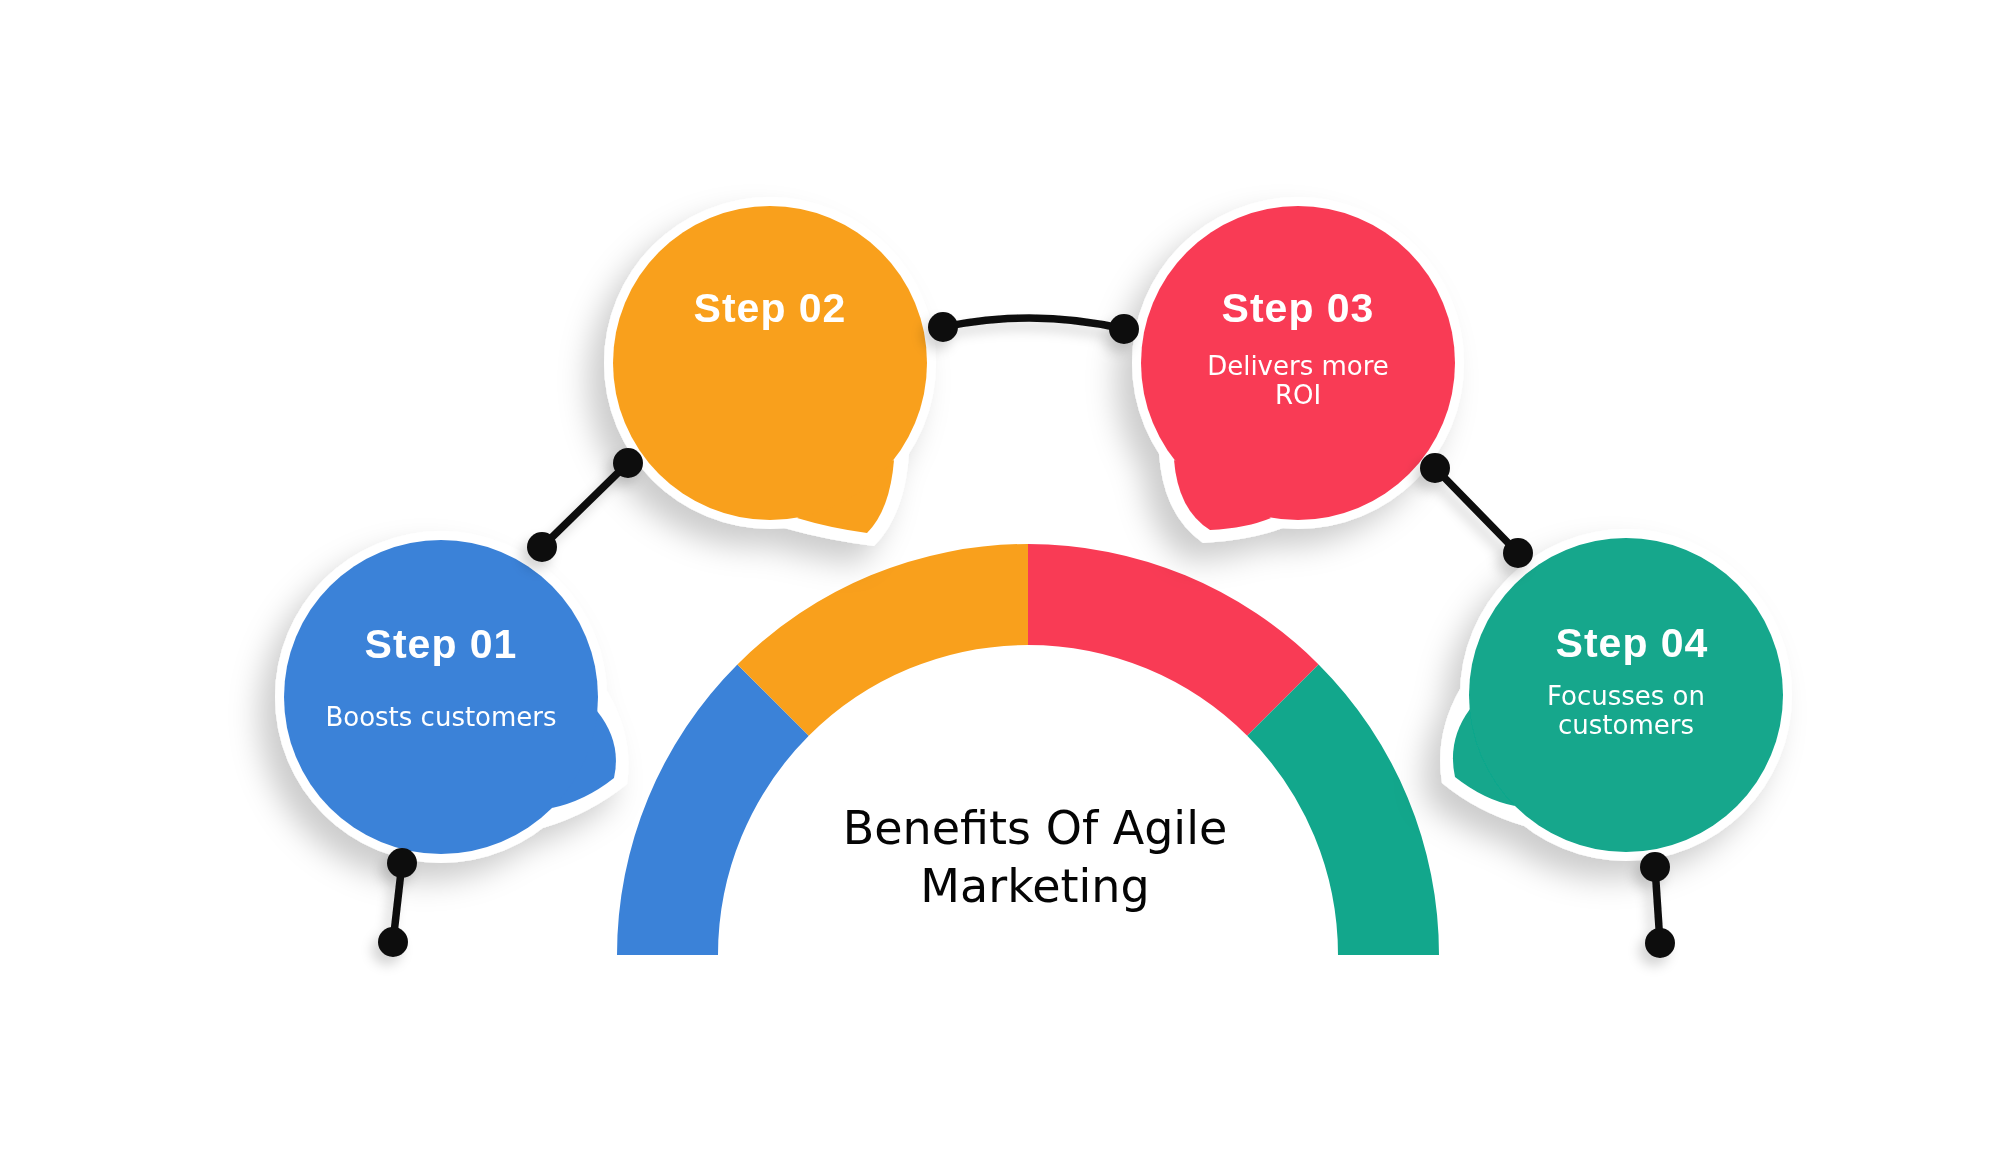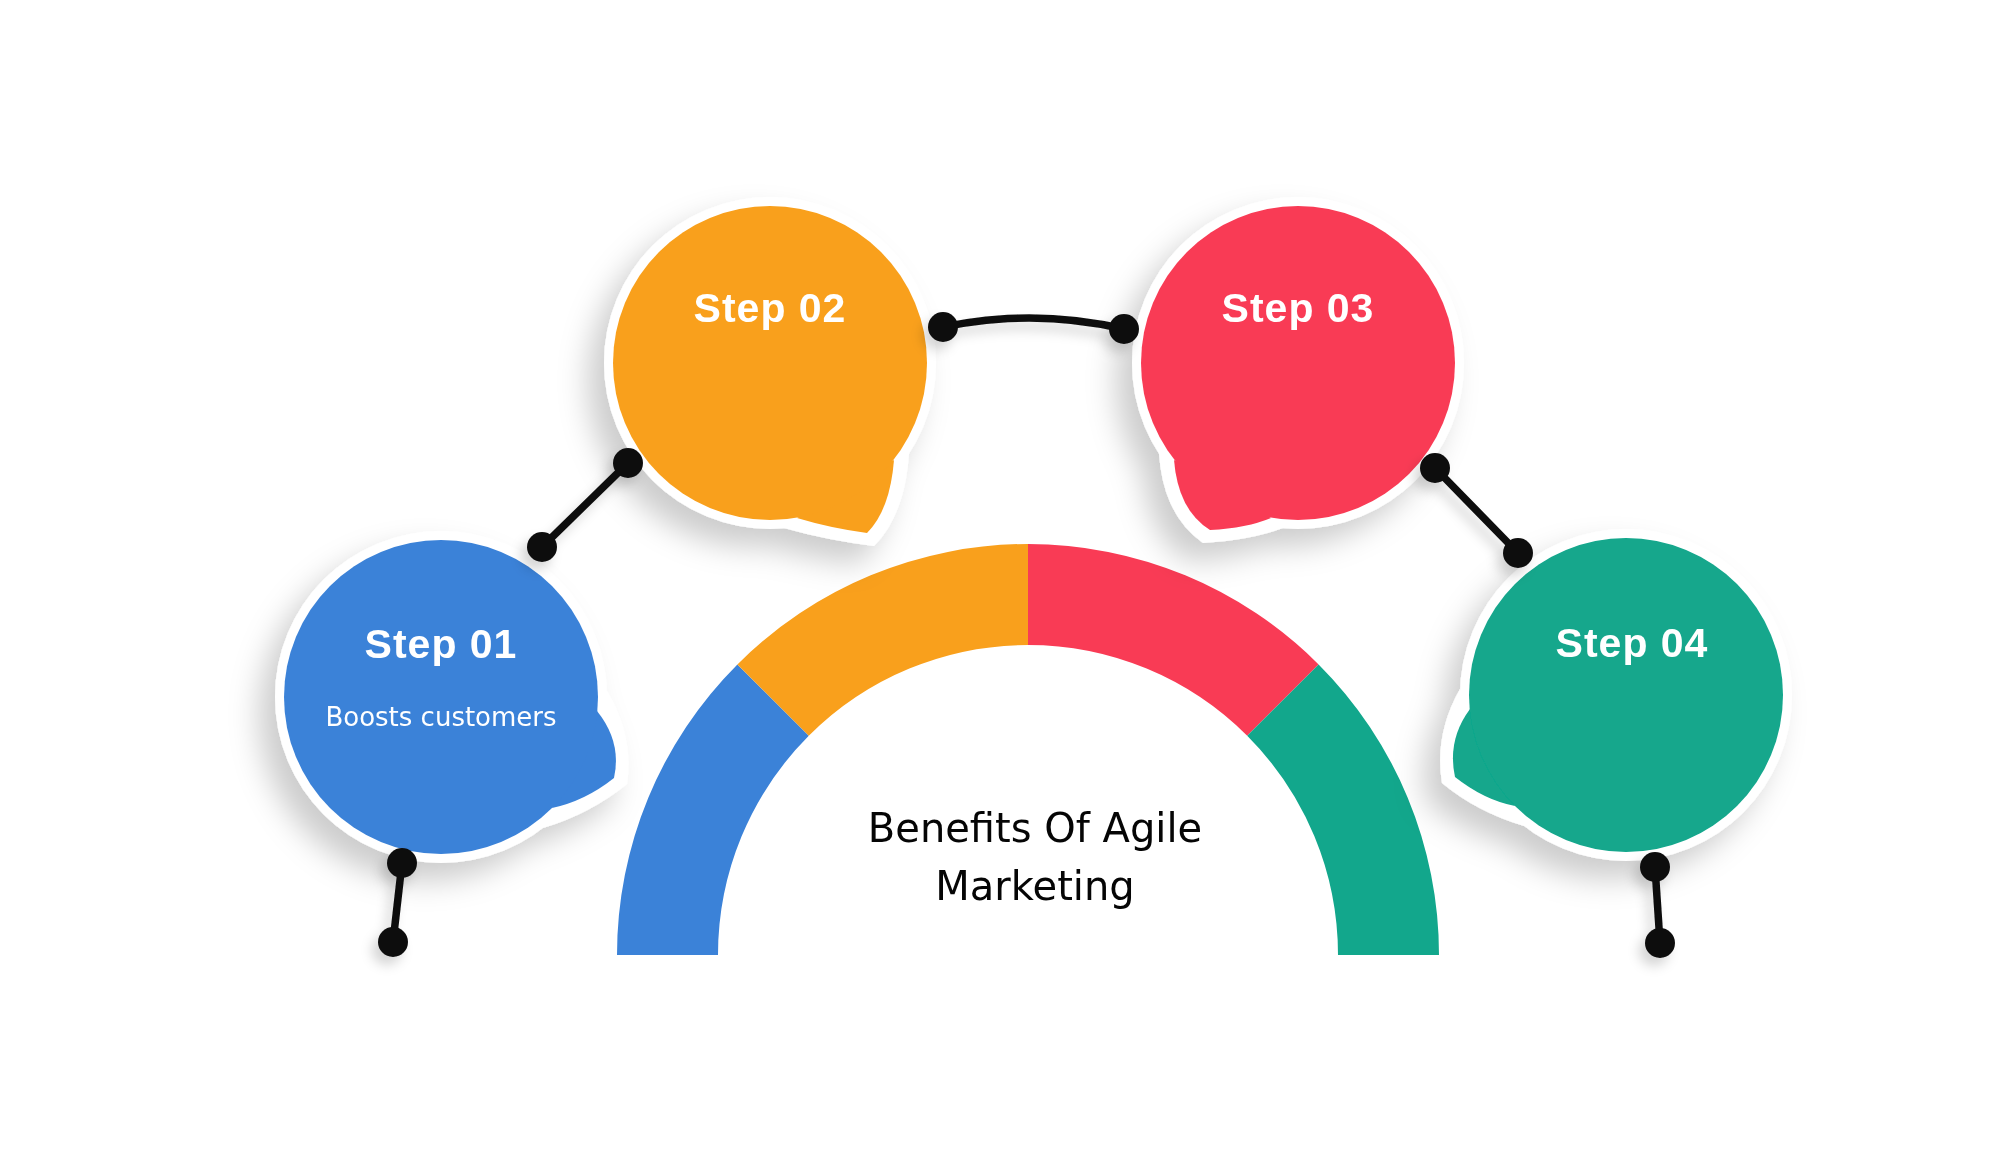--- a/index.html
+++ b/index.html
@@ -23,21 +23,21 @@
     font-size:41px;
     letter-spacing:1px;
     white-space:nowrap;
   }
   .step-desc{
     font-size:26px;
     line-height:29px;
   }
   .main-title{
     color:#050505;
-    font-size:40px;
+    font-size:46px;
     line-height:58px;
     width:500px;
   }
 </style>
 </head>
 <body>
 
 <div class="stage">
 
   <svg viewBox="0 0 2016 1152">
@@ -107,17 +107,19 @@
       <circle cx="1660" cy="943" r="15" stroke="none" fill="#0d0d0d"></circle>
     </g>
   </svg>
 
   <div class="txt step-label" style="left:441px;top:644px;">Step 01</div>
   <div class="txt step-desc" style="left:441px;top:717px;width:340px;">Boosts customers</div>
 
   <div class="txt step-label" style="left:770px;top:308px;">Step 02</div>
 
   <div class="txt step-label" style="left:1298px;top:308px;">Step 03</div>
+  <div class="txt step-desc" style="left:1298px;top:381px;width:210px;">Delivers more ROI</div>
 
   <div class="txt step-label" style="left:1632px;top:643px;">Step 04</div>
+  <div class="txt step-desc" style="left:1626px;top:711px;width:210px;">Focusses on customers</div>
 
   <div class="txt main-title" style="left:1035px;top:857px;">Benefits Of Agile Marketing</div>
 </div>
 
 </body></html>

